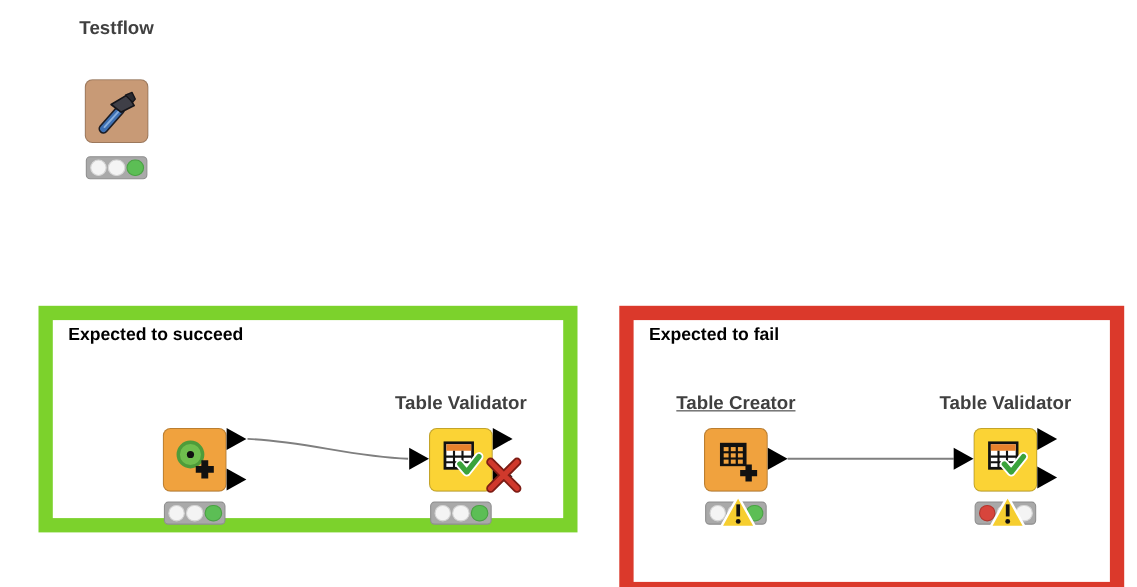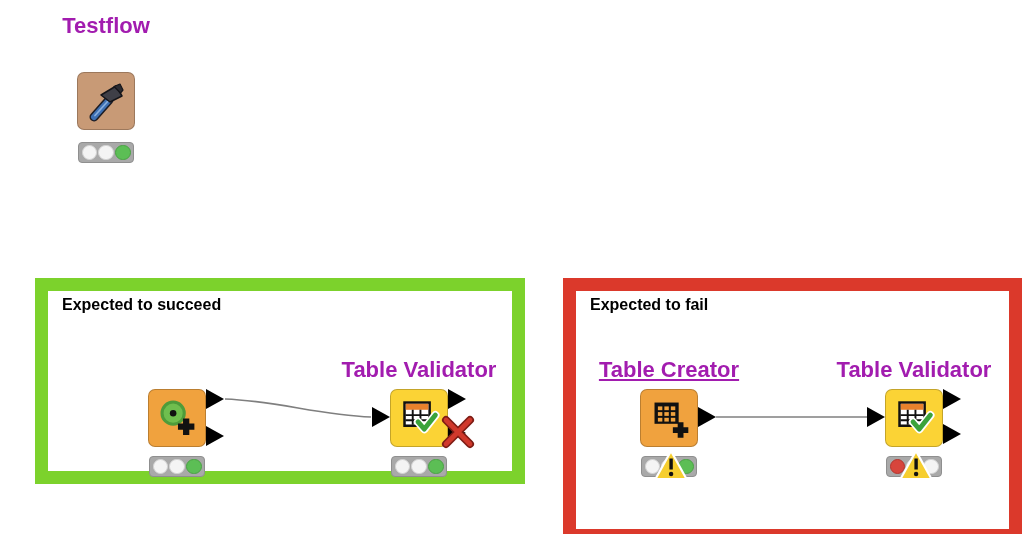--- a/index.html
+++ b/index.html
@@ -13,21 +13,21 @@
   .annotation.red{border:13px solid #DB392B;}
   .annotation-title{
     position:absolute;left:14px;top:5px;font-size:16px;font-weight:bold;color:#000;
     white-space:nowrap;
   }
   
   .wires{position:absolute;left:0;top:0;width:1034px;height:534px;z-index:2;pointer-events:none;}
   .wires path{pointer-events:stroke;}
   
   .node-label{
-    position:absolute;transform:translateX(-50%);font-size:22px;font-weight:bold;color:#a21caf;
+    position:absolute;transform:translateX(-50%);font-size:17px;font-weight:bold;color:#404040;
     white-space:nowrap;z-index:3;text-align:center;
   }
   .node-label .line{line-height:21px;}
   .node-body{
     position:absolute;width:58px;height:58px;border-radius:7px;z-index:3;
     box-sizing:border-box;border:1px solid rgba(0,0,0,0.22);
     display:flex;align-items:center;justify-content:center;
   }
   .node-body.orange{background:#F0A23E;}
   .node-body.yellow{background:#FBD335;}

